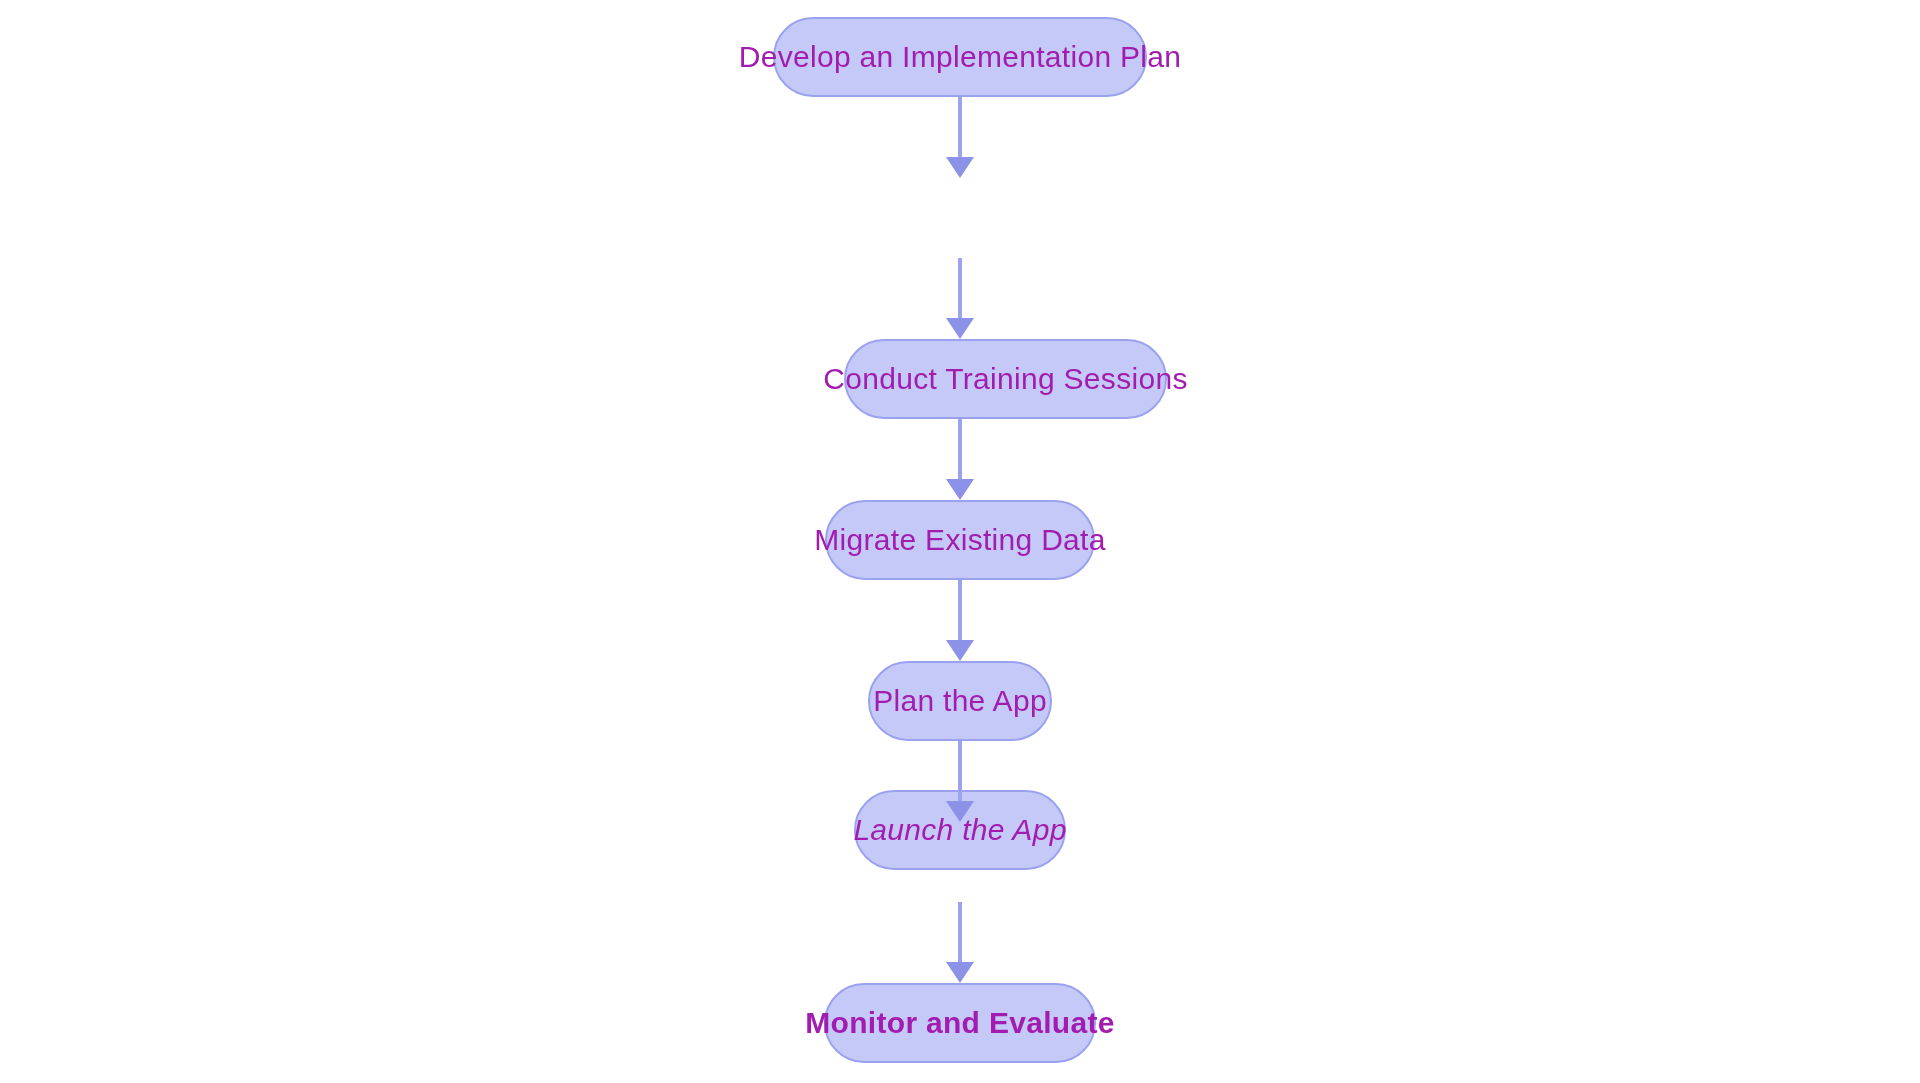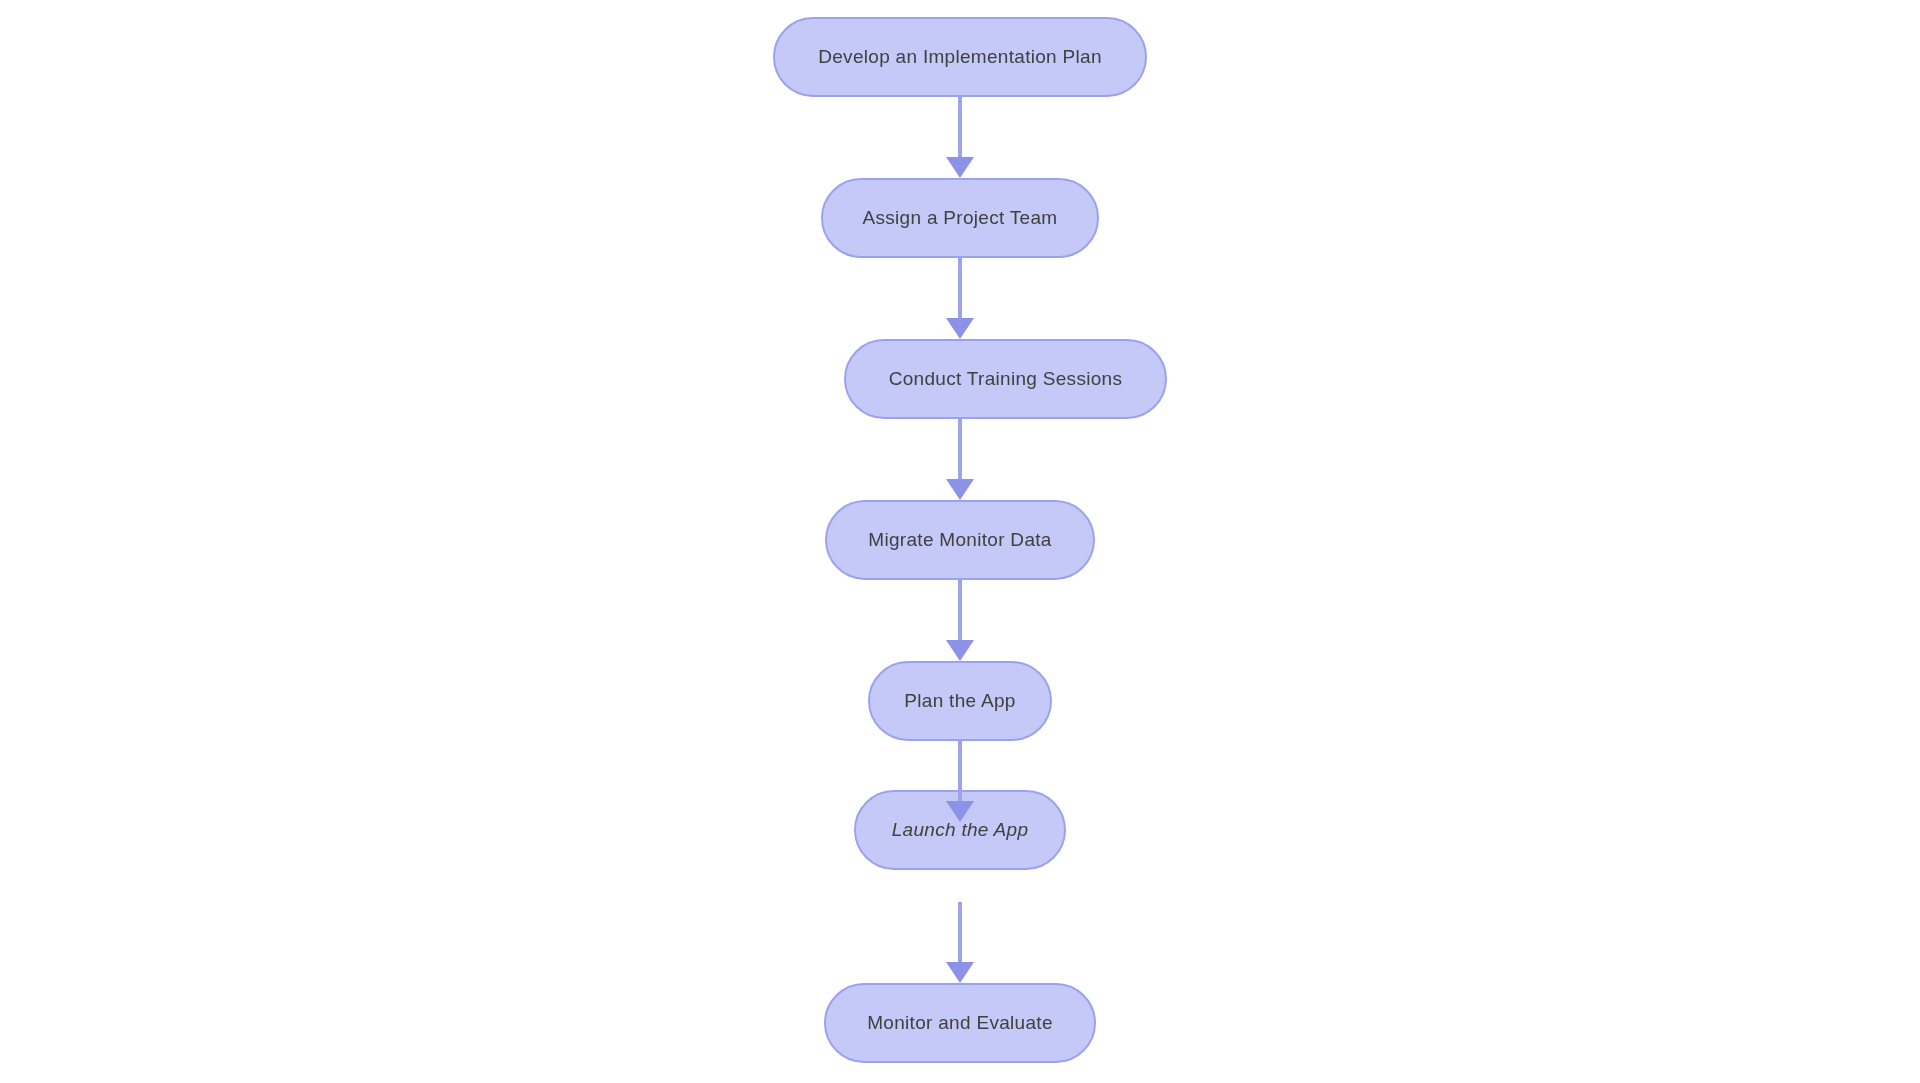--- a/index.html
+++ b/index.html
@@ -18,22 +18,22 @@
   .flow-node {
     position: absolute;
     display: flex;
     align-items: center;
     justify-content: center;
     height: 80px;
     border-radius: 40px;
     background: #c5c9f7;
     border: 2px solid #9aa2f0;
     box-sizing: border-box;
-    color: #404040;
-    font-size: 19px;
+    color: #a21caf;
+    font-size: 30px;
     letter-spacing: 0.3px;
     white-space: nowrap;
     text-align: center;
   }
   .flow-arrow {
     position: absolute;
     width: 28px;
     display: flex;
     flex-direction: column;
     align-items: center;
@@ -51,31 +51,30 @@
     border-top: 21px solid #8b92e8;
   }
 </style>
 </head>
 <body>
 
 <div class="canvas">
 
   <div class="flow-node" style="left:773px; top:17px; width:374px;">Develop an Implementation Plan</div>
 
-  <div class="flow-node" style="left:821px; top:178px; width:278px;">Assign a Project Team</div>
 
   <div class="flow-node" style="left:844px; top:339px; width:323px;">Conduct Training Sessions</div>
 
-  <div class="flow-node" style="left:825px; top:500px; width:270px;">Migrate Monitor Data</div>
+  <div class="flow-node" style="left:825px; top:500px; width:270px;">Migrate Existing Data</div>
 
   <div class="flow-node" style="left:868px; top:661px; width:184px;">Plan the App</div>
 
   <div class="flow-node" style="left:854px; top:790px; width:212px;font-style:italic;">Launch the App</div>
 
-  <div class="flow-node" style="left:824px; top:983px; width:272px;">Monitor and Evaluate</div>
+  <div class="flow-node" style="left:824px; top:983px; width:272px;font-weight:bold;">Monitor and Evaluate</div>
 
   <div class="flow-arrow" style="left:946px; top:97px; height:81px;">
     <div class="shaft"></div>
     <div class="head"></div>
   </div>
 
   <div class="flow-arrow" style="left:946px; top:258px; height:81px;">
     <div class="shaft"></div>
     <div class="head"></div>
   </div>

